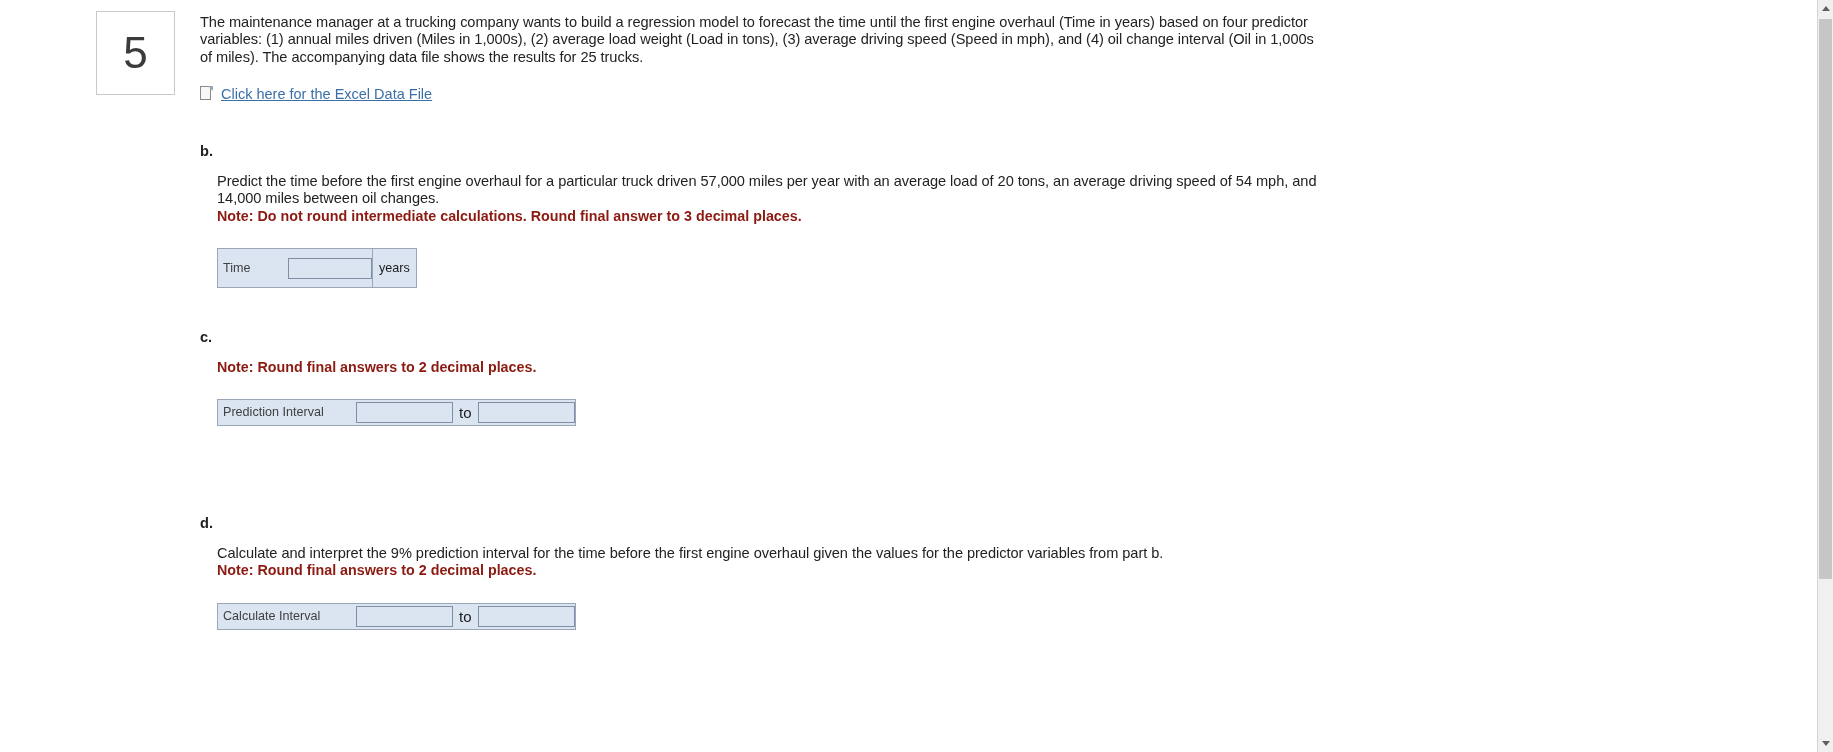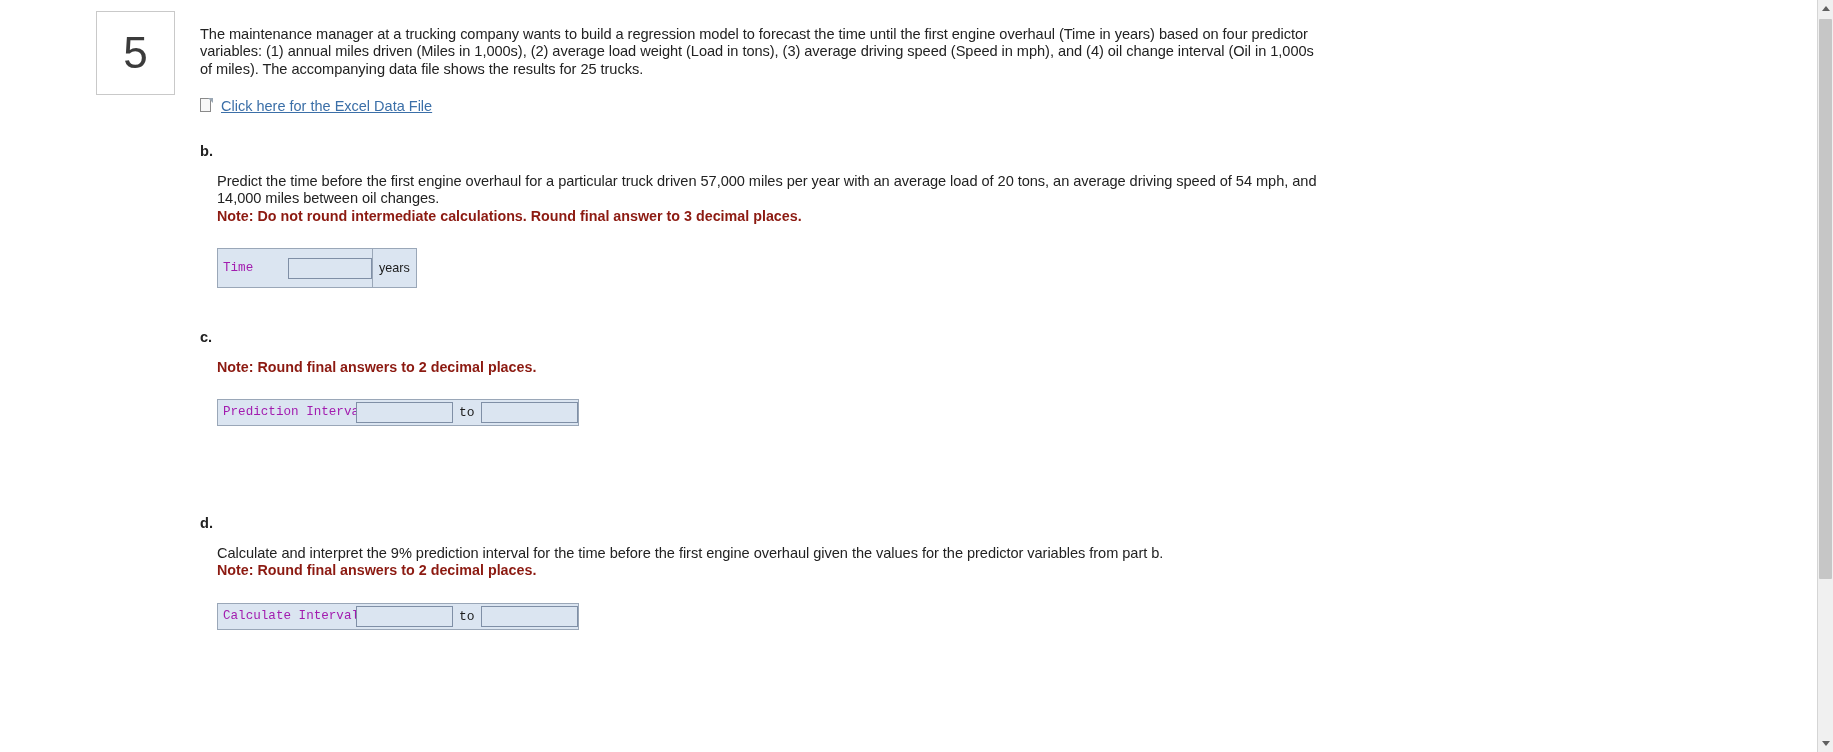--- a/index.html
+++ b/index.html
@@ -39,21 +39,21 @@
     font-size: 44px;
     line-height: 82px;
     color: #3b3b3b;
     font-weight: 400;
   }
 
   
   .content {
     position: absolute;
     left: 200px;
-    top: 26px;
+    top: 14px;
     width: 1120px;
   }
 
   .stem {
     font-size: 14.6px;
     line-height: 17.3px;
     color: #222222;
     margin: 0 0 0 0;
     letter-spacing: -0.05px;
   }
@@ -134,28 +134,27 @@
   .answer-block {
     margin-top: 23px;
     display: inline-flex;
     align-items: stretch;
     border: 1px solid #9aa7b8;
     background: #dbe5f1;
     box-sizing: border-box;
   }
   .ans-label {
     font-size: 12.6px;
-    color: #a21caf;
+    color: #404040;
     background: #dbe5f1;
     padding: 3px 6px 4px 5px;
     display: flex;
     align-items: center;
     box-sizing: border-box;
     white-space: nowrap;
-    font-family: Liberation Mono, monospace;
   }
   .ans-input {
     background: #dbe5f1;
     border: 1px solid #7f8fa6;
     border-top-color: #5f7characters;
     box-sizing: border-box;
     height: 21px;
     align-self: center;
     margin: 2px 0;
     position: relative;
@@ -166,27 +165,26 @@
     border: 0;
     outline: none;
     background: transparent;
     font-family: "Liberation Sans", sans-serif;
     font-size: 12.5px;
     color: #111111;
     padding: 0 4px;
     box-sizing: border-box;
   }
   .ans-mid {
-    font-size: 13px;
+    font-size: 15px;
     color: #1b1b1b;
     display: flex;
     align-items: center;
     padding: 0 6px;
     background: #dbe5f1;
-    font-family: Liberation Mono, monospace;
   }
 
   
   .w-time-label { width: 70px; }
   .w-time-input { width: 84px; }
   .w-unit { font-size: 12.6px; color: #1b1b1b; display:flex; align-items:center; padding: 12px 6px; background:#dbe5f1; border-left: 1px solid #9aa7b8; }
   .w-ci-label { width: 138px; }
   .w-ci-input { width: 97px; }
   .w-pi-label { width: 138px; }
 

